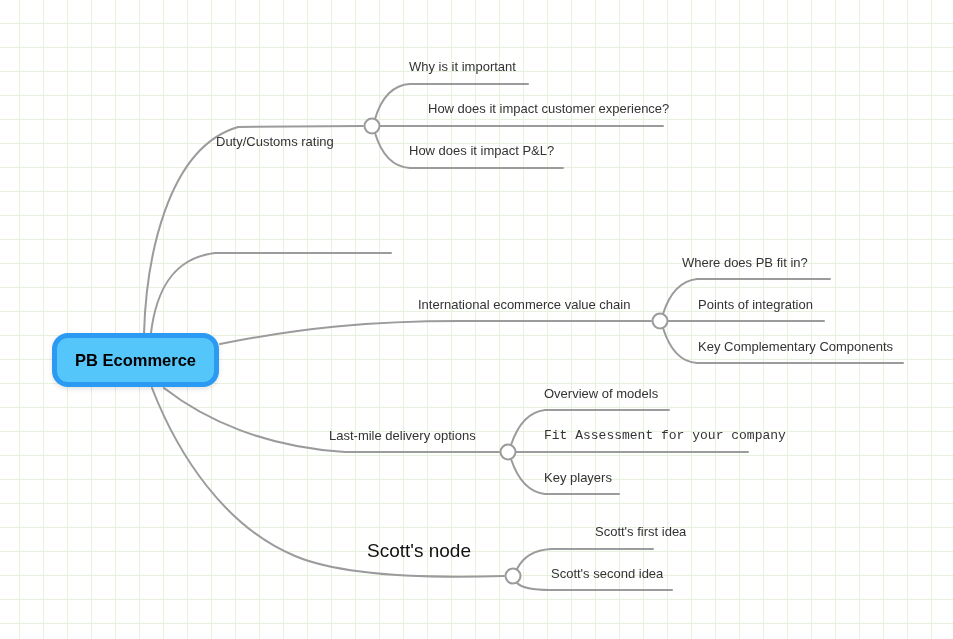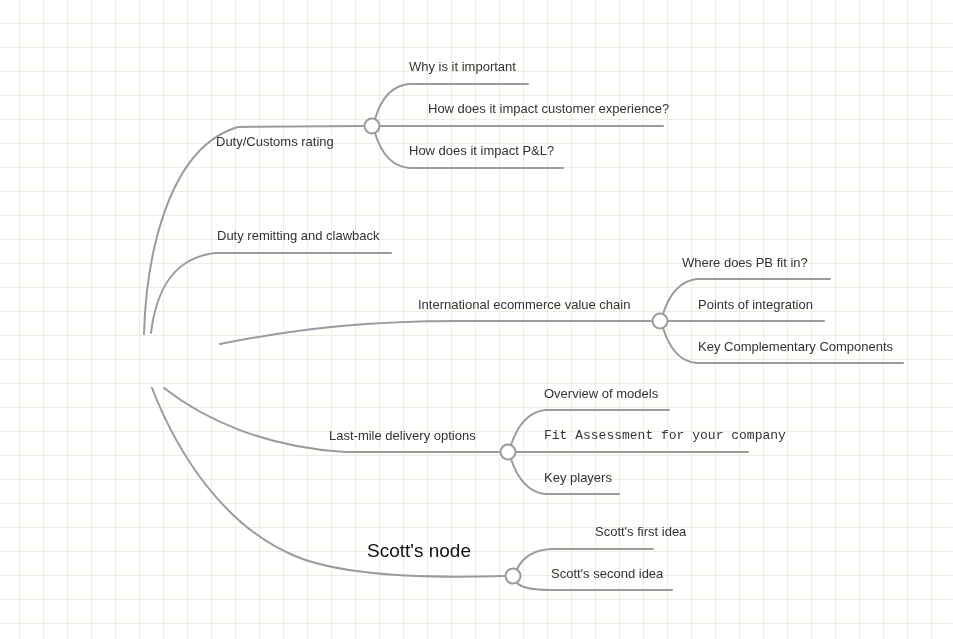--- a/index.html
+++ b/index.html
@@ -95,27 +95,29 @@
     <path d="M 152 388 C 178 455 225 527 295 556 C 345 577 440 578 504 576"></path>
     <path d="M 517 569 C 523 557 533 550 551 549 L 653 549"></path>
     <path d="M 517 583 C 522 588 532 590 550 590 L 672 590"></path>
 
     <circle cx="372" cy="126" r="7.5"></circle>
     <circle cx="660" cy="321" r="7.5"></circle>
     <circle cx="508" cy="452" r="7.5"></circle>
     <circle cx="513" cy="576" r="7.5"></circle>
   </svg>
 
+  <div class="root-node">
+    <span>PB Ecommerce</span>
+  </div>
 
   <span class="node-label" style="left:216px; top:107px;margin-top:34px;">Duty/Customs rating</span>
   <span class="node-label" style="left:409px; top:66px;">Why is it important</span>
   <span class="node-label" style="left:428px; top:108px;">How does it impact customer experience?</span>
   <span class="node-label" style="left:409px; top:150px;">How does it impact P&amp;L?</span>
 
-  <span class="node-label" style="left:217px; top:235px;">Duty remitting and clawback</span>
 
   <span class="node-label" style="left:418px; top:304px;text-align:center;">International ecommerce value chain</span>
   <span class="node-label" style="left:682px; top:262px;">Where does PB fit in?</span>
   <span class="node-label" style="left:698px; top:304px;">Points of integration</span>
   <span class="node-label" style="left:698px; top:346px;">Key Complementary Components</span>
 
   <span class="node-label" style="left:329px; top:435px;">Last-mile delivery options</span>
   <span class="node-label" style="left:544px; top:393px;">Overview of models</span>
   <span class="node-label" style="left:544px; top:435px;font-family:Liberation Mono, monospace;">Fit Assessment for your company</span>
   <span class="node-label" style="left:544px; top:477px;">Key players</span>

